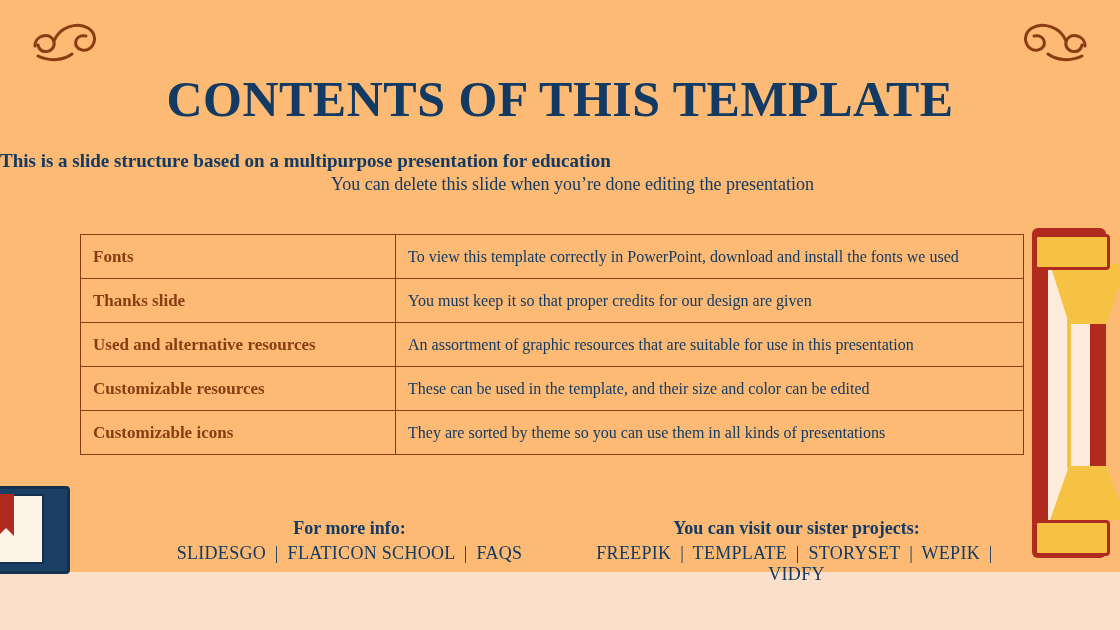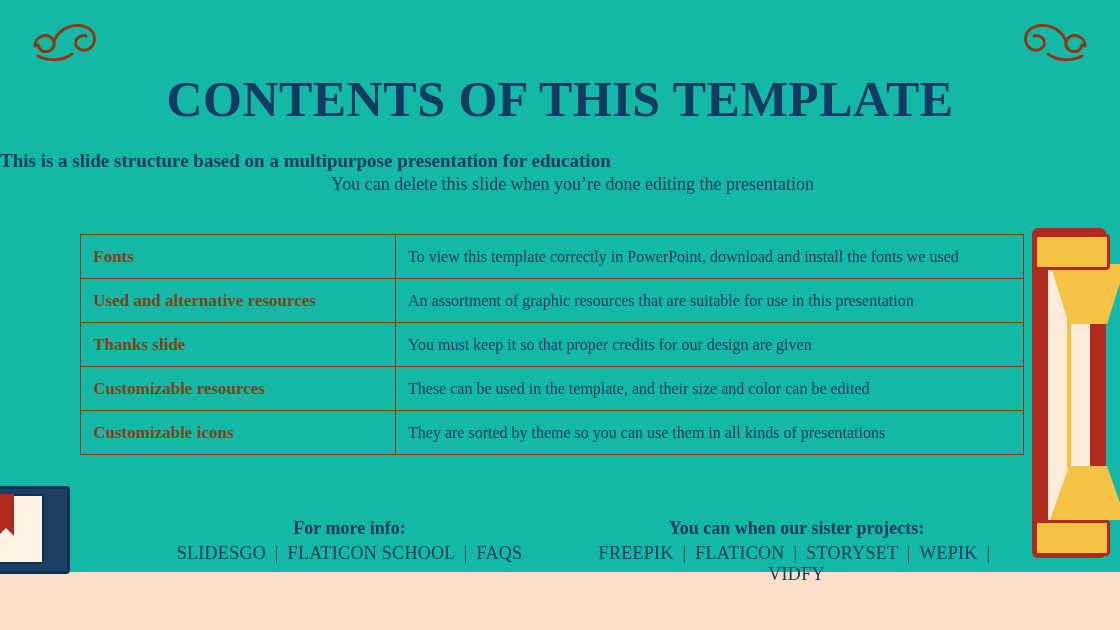--- a/index.html
+++ b/index.html
@@ -10,21 +10,21 @@
     width: 1120px;
     height: 630px;
     overflow: hidden;
     background: #fdebdc;
     font-family: "Liberation Serif", serif;
     position: relative;
   }
   .slide {
     position: absolute;
     inset: 0;
-    background: #14b8a6;
+    background: #fdba74;
     overflow: hidden;
   }
   .bottom-strip {
     position: absolute;
     left: 0;
     right: 0;
     bottom: 0;
     height: 58px;
     background: #fbdfc9;
   }
@@ -251,26 +251,26 @@
   <div class="subtitle-2">You can delete this slide when you’re done editing the presentation</div>
 
   <div class="table-wrap">
     <table class="contents">
       <tbody>
         <tr>
           <td class="col-key">Fonts</td>
           <td class="col-val">To view this template correctly in PowerPoint, download and install the fonts we used</td>
         </tr>
         <tr>
+          <td class="col-key">Thanks slide</td>
+          <td class="col-val">You must keep it so that proper credits for our design are given</td>
+        </tr>
+        <tr>
           <td class="col-key">Used and alternative resources</td>
           <td class="col-val">An assortment of graphic resources that are suitable for use in this presentation</td>
-        </tr>
-        <tr>
-          <td class="col-key">Thanks slide</td>
-          <td class="col-val">You must keep it so that proper credits for our design are given</td>
         </tr>
         <tr>
           <td class="col-key">Customizable resources</td>
           <td class="col-val">These can be used in the template, and their size and color can be edited</td>
         </tr>
         <tr>
           <td class="col-key">Customizable icons</td>
           <td class="col-val">They are sorted by theme so you can use them in all kinds of presentations</td>
         </tr>
       </tbody>
@@ -282,25 +282,25 @@
       <div class="footer-head">For more info:</div>
       <div class="footer-links">
         <a href="#">SLIDESGO</a>
         <span class="sep">|</span>
         <a href="#">FLATICON SCHOOL</a>
         <span class="sep">|</span>
         <a href="#">FAQS</a>
       </div>
     </div>
     <div class="footer-col right">
-      <div class="footer-head">You can when our sister projects:</div>
+      <div class="footer-head">You can visit our sister projects:</div>
       <div class="footer-links">
         <a href="#">FREEPIK</a>
         <span class="sep">|</span>
-        <a href="#">FLATICON</a>
+        <a href="#">TEMPLATE</a>
         <span class="sep">|</span>
         <a href="#">STORYSET</a>
         <span class="sep">|</span>
         <a href="#">WEPIK</a>
         <span class="sep">|</span>
         <a href="#">VIDFY</a>
       </div>
     </div>
   </div>
 

